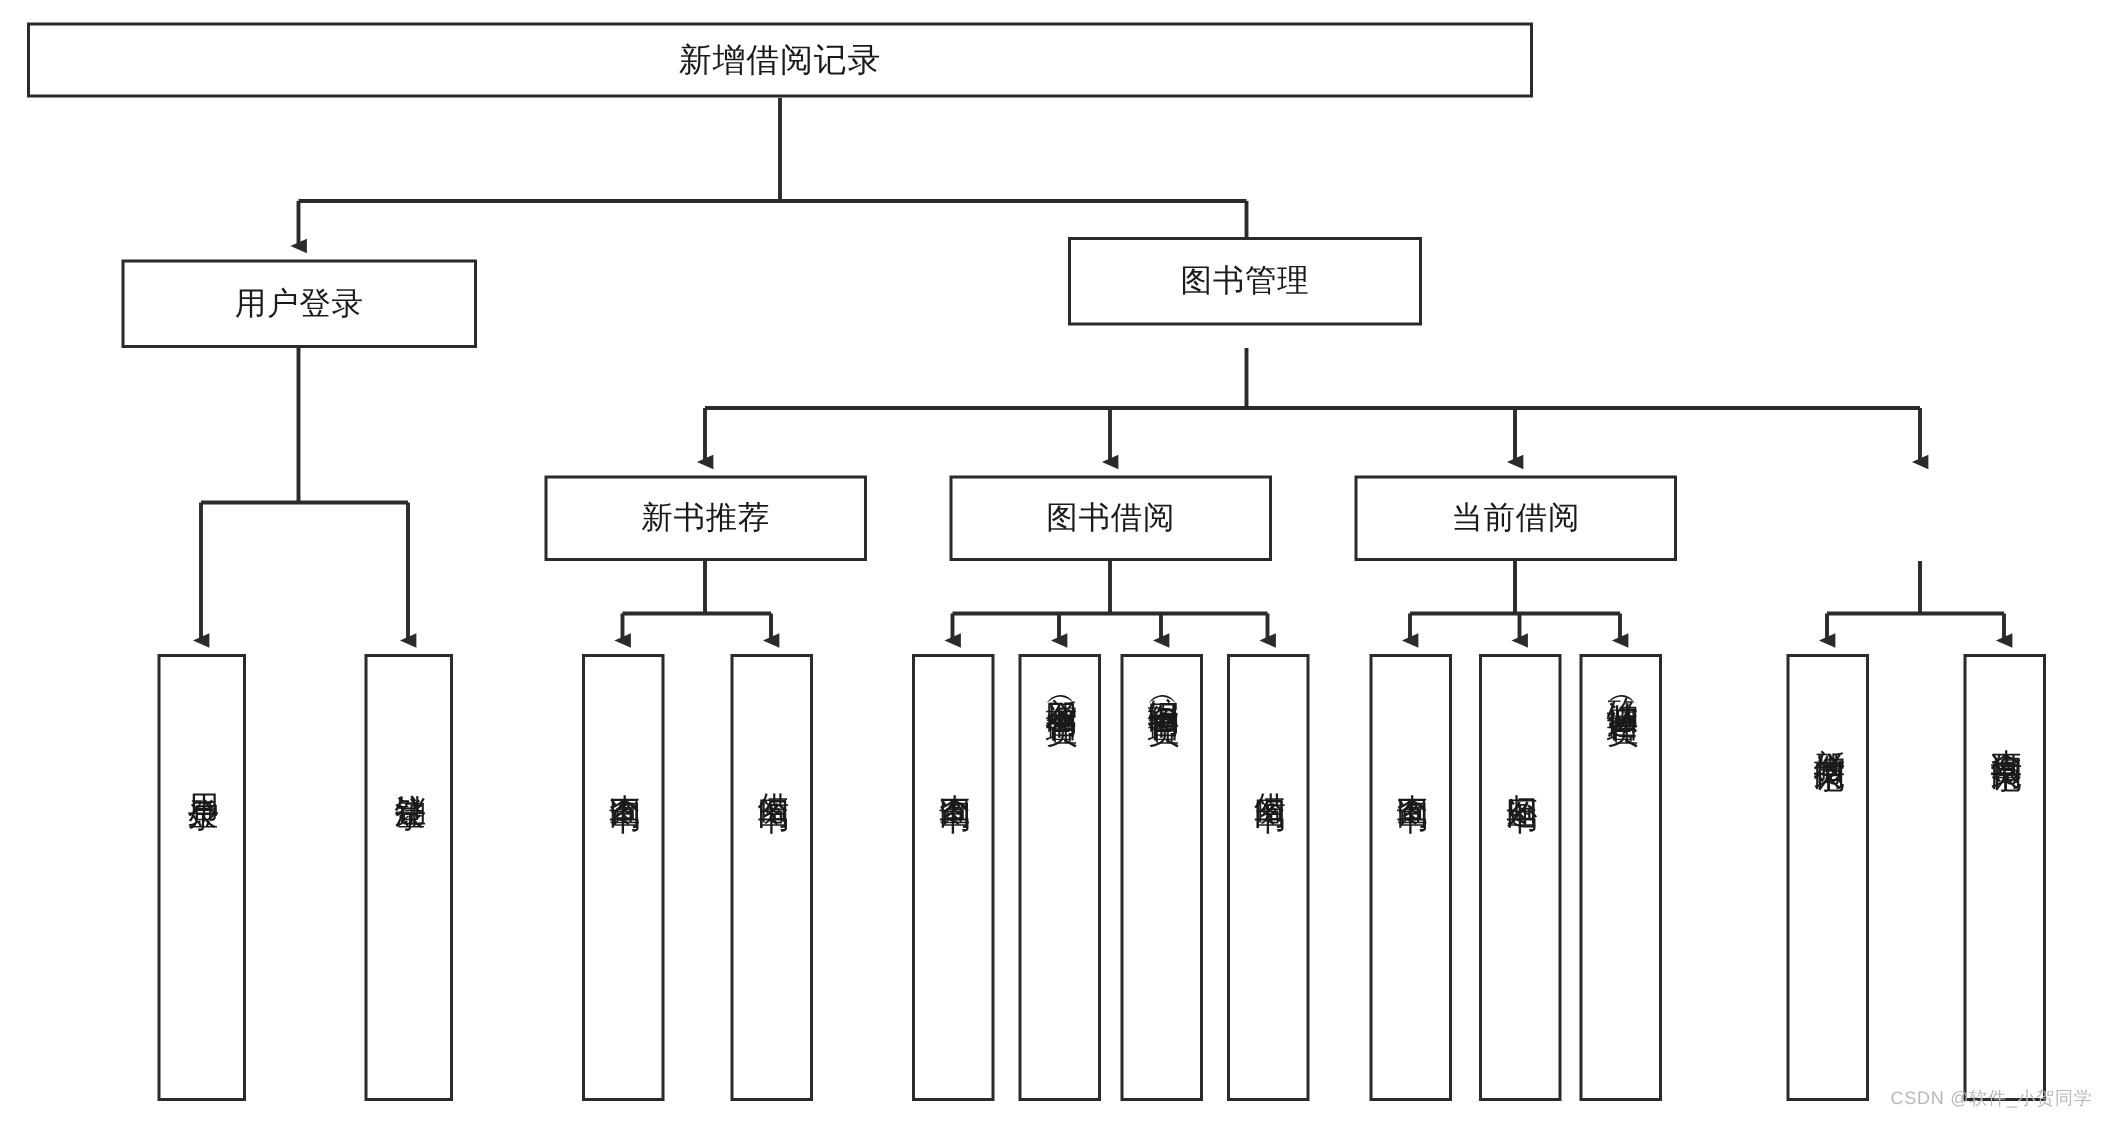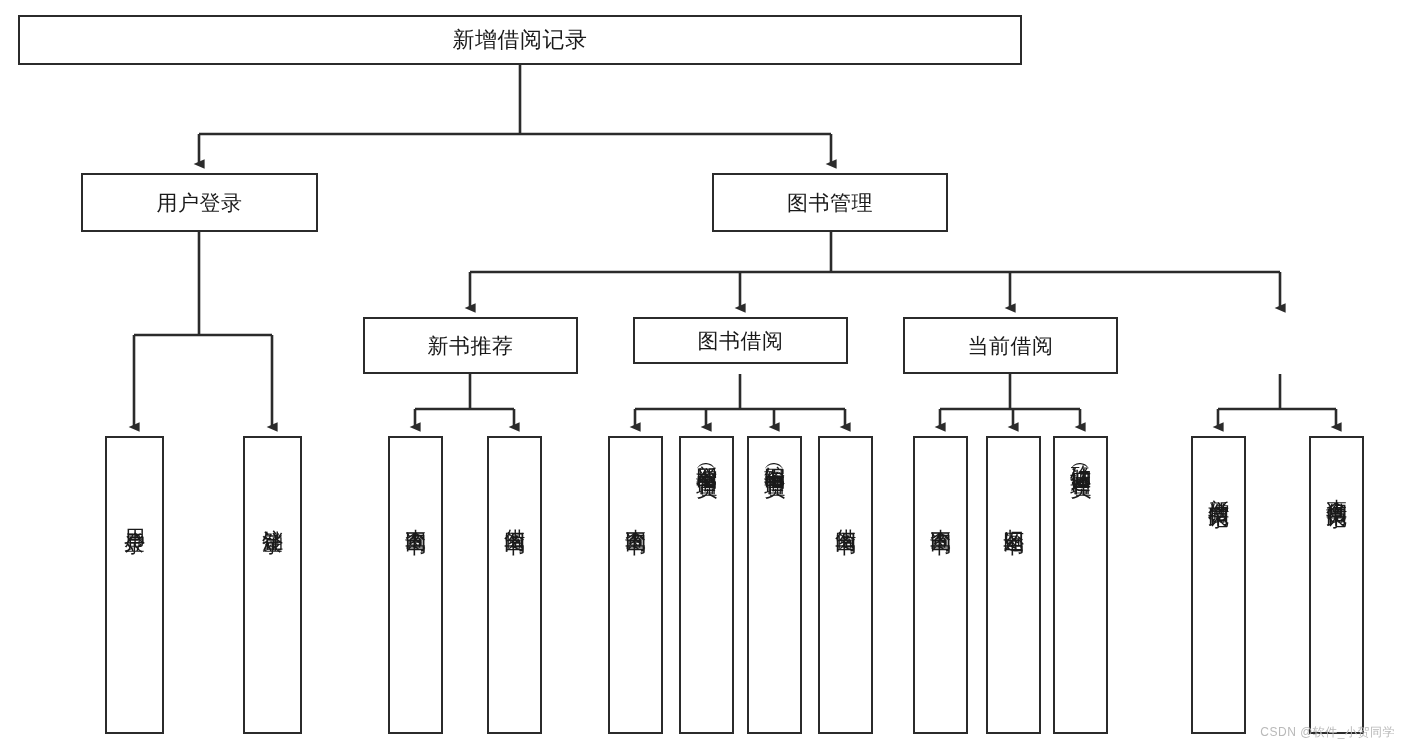--- a/index.html
+++ b/index.html
@@ -127,28 +127,28 @@
     </g>
   </svg>
 
   <div class="node level-0" style="left:18px; top:15px; width:1004px; height:50px;">
     <span class="node-label">新增借阅记录</span>
   </div>
 
   <div class="node level-1" style="left:81px; top:173px; width:237px; height:59px;">
     <span class="node-label">用户登录</span>
   </div>
-  <div class="node level-1" style="left:712px; top:173px; width:236px; height:59px;">
+  <div class="node level-1" style="left:712px; top:158px; width:236px; height:59px;">
     <span class="node-label">图书管理</span>
   </div>
 
   <div class="node level-2" style="left:363px; top:317px; width:215px; height:57px;">
     <span class="node-label">新书推荐</span>
   </div>
-  <div class="node level-2" style="left:633px; top:317px; width:215px; height:47px;">
+  <div class="node level-2" style="left:633px; top:317px; width:215px; height:57px;">
     <span class="node-label">图书借阅</span>
   </div>
   <div class="node level-2" style="left:903px; top:317px; width:215px; height:57px;">
     <span class="node-label">当前借阅</span>
   </div>
 
   <div class="node leaf" style="left:105px; top:436px; width:59px; height:298px;">
     <span class="node-label" style="margin-top:74px;">用户登录</span>
   </div>
   <div class="node leaf" style="left:243px; top:436px; width:59px; height:298px;">

